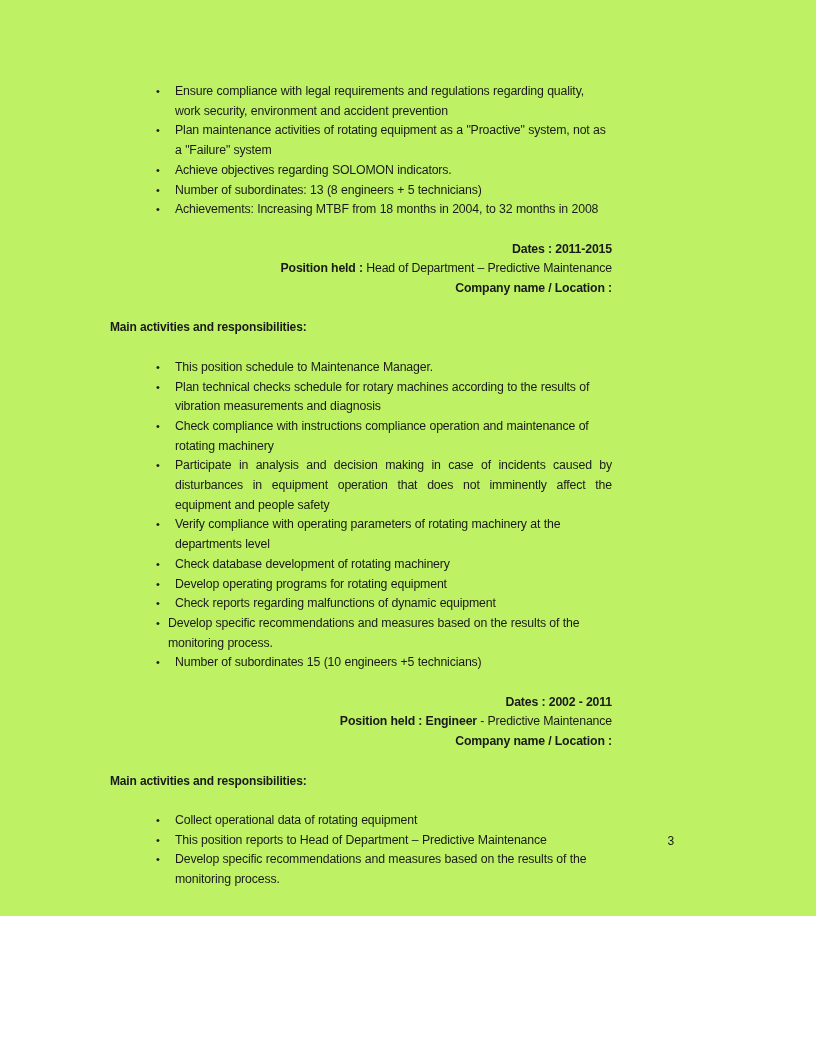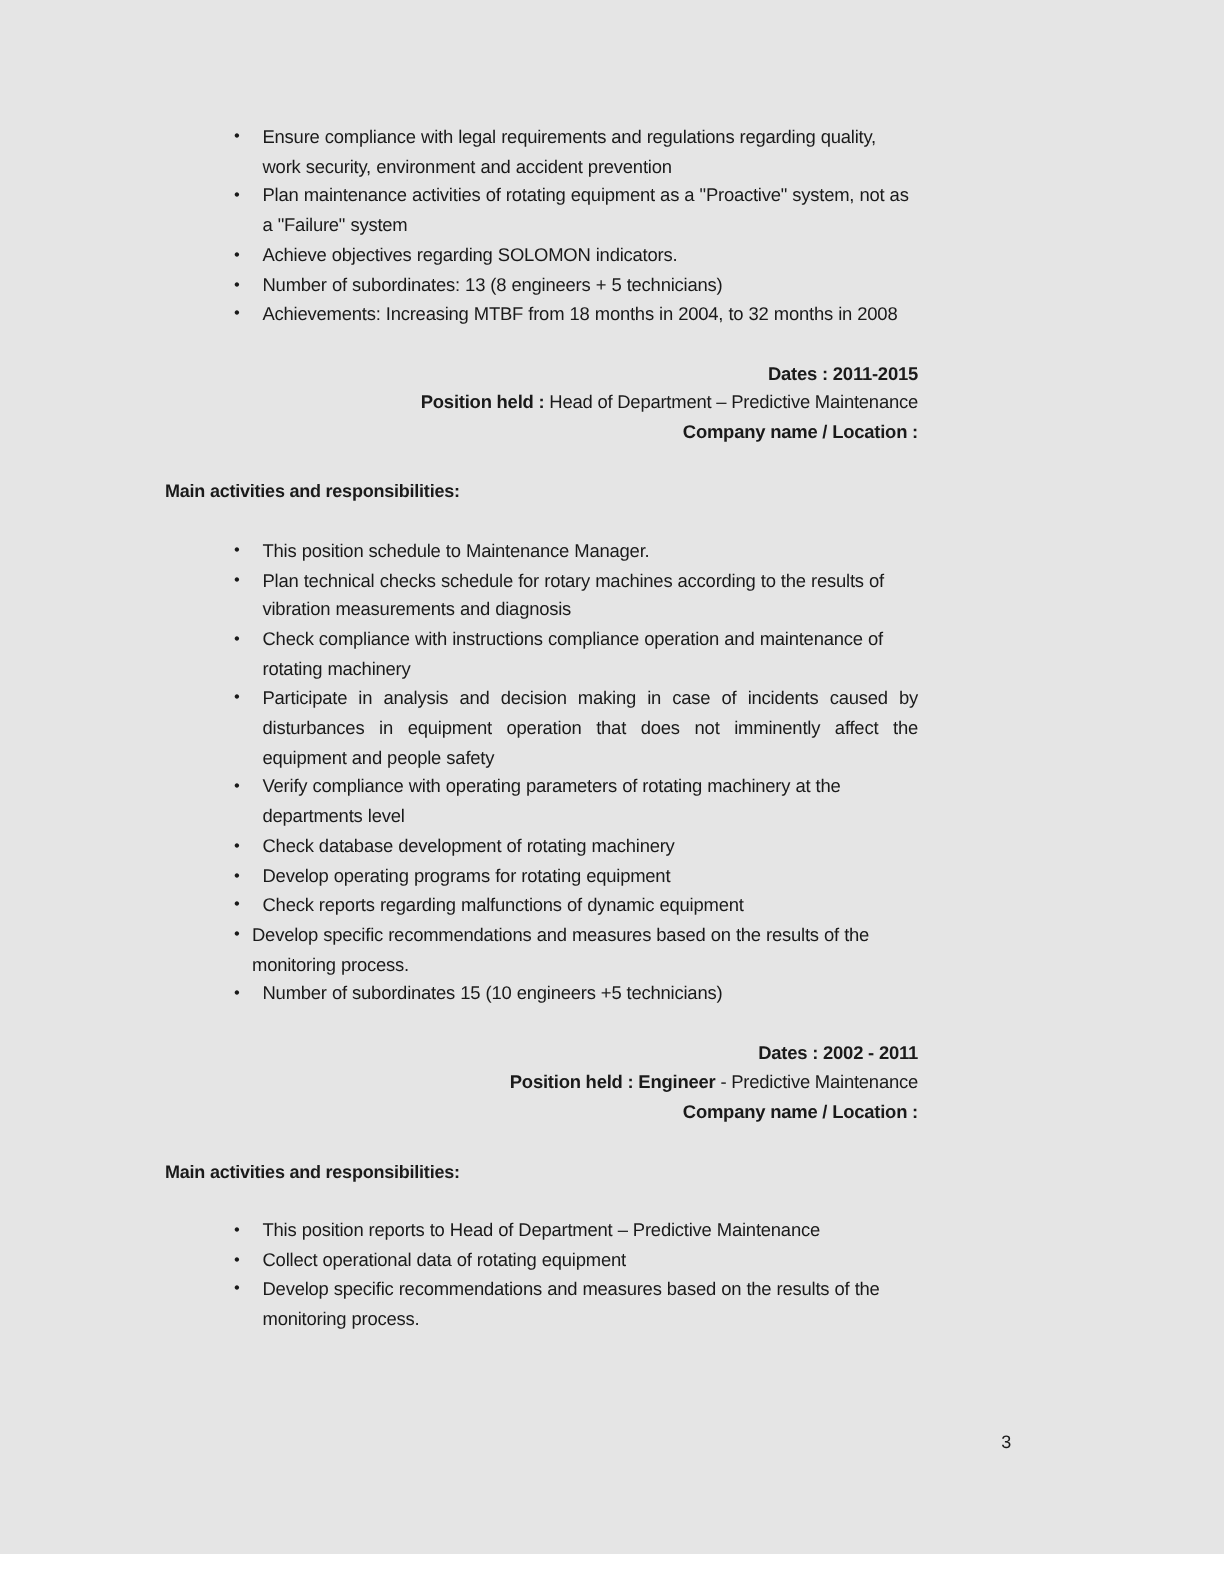--- a/index.html
+++ b/index.html
@@ -9,22 +9,22 @@
     background: #ffffff;
   }
   body {
     font-family: "Liberation Sans", "DejaVu Sans", sans-serif;
     color: #1a1a1a;
     -webkit-font-smoothing: antialiased;
   }
   .page {
     position: relative;
     width: 816px;
-    height: 1036px;
-    background: #e5e5e5;
+    height: 916px;
+    background: #bef264;
     overflow: hidden;
     box-sizing: border-box;
   }
   .content {
     position: absolute;
     left: 110px;
     top: 82px;
     width: 502px;
   }
 
@@ -151,21 +151,21 @@
       </div>
     </div>
 
     <div class="spacer-1"></div>
 
     <div class="section-head"> Main activities and responsibilities:</div>
 
     <div class="spacer-1"></div>
 
     <ul class="bullets">
+      <li> Collect operational data of rotating equipment</li>
       <li>This position reports to Head of Department – Predictive Maintenance</li>
-      <li> Collect operational data of rotating equipment</li>
       <li>Develop specific recommendations and measures based on the results  of the monitoring process.</li>
     </ul>
 
   </div>
 
   <div class="page-number">3</div>
 </div>
 
 </body></html>

